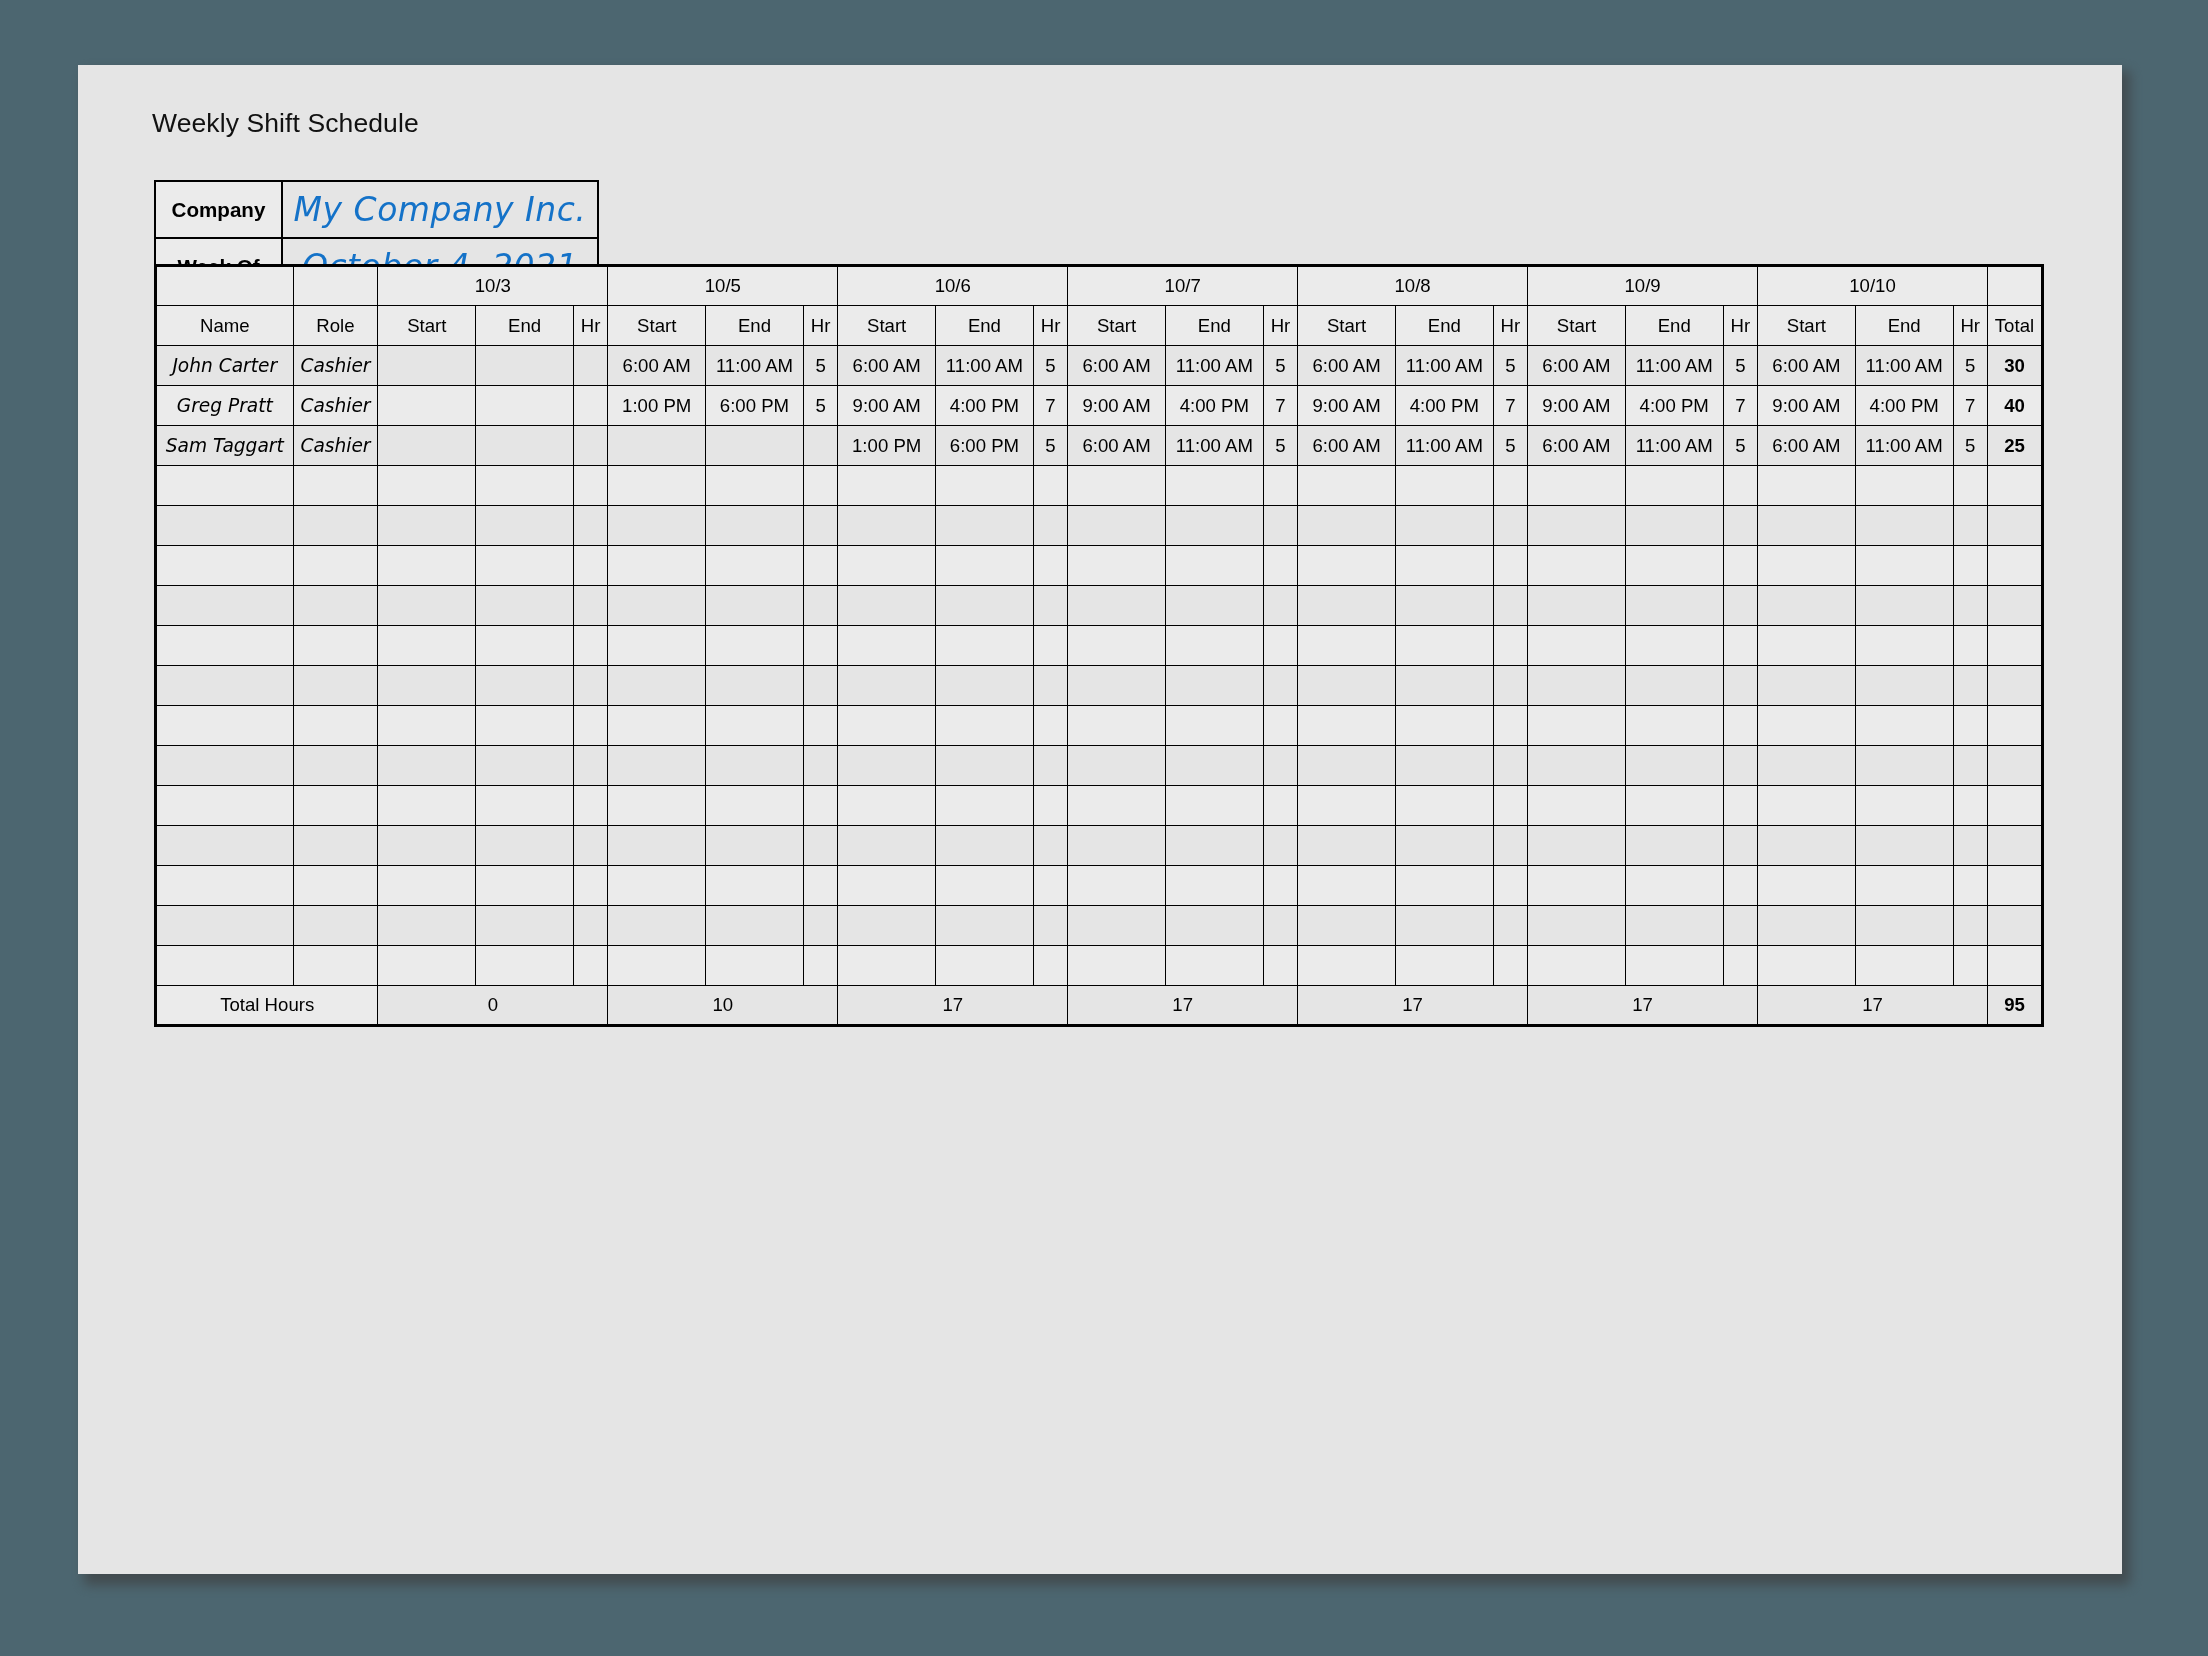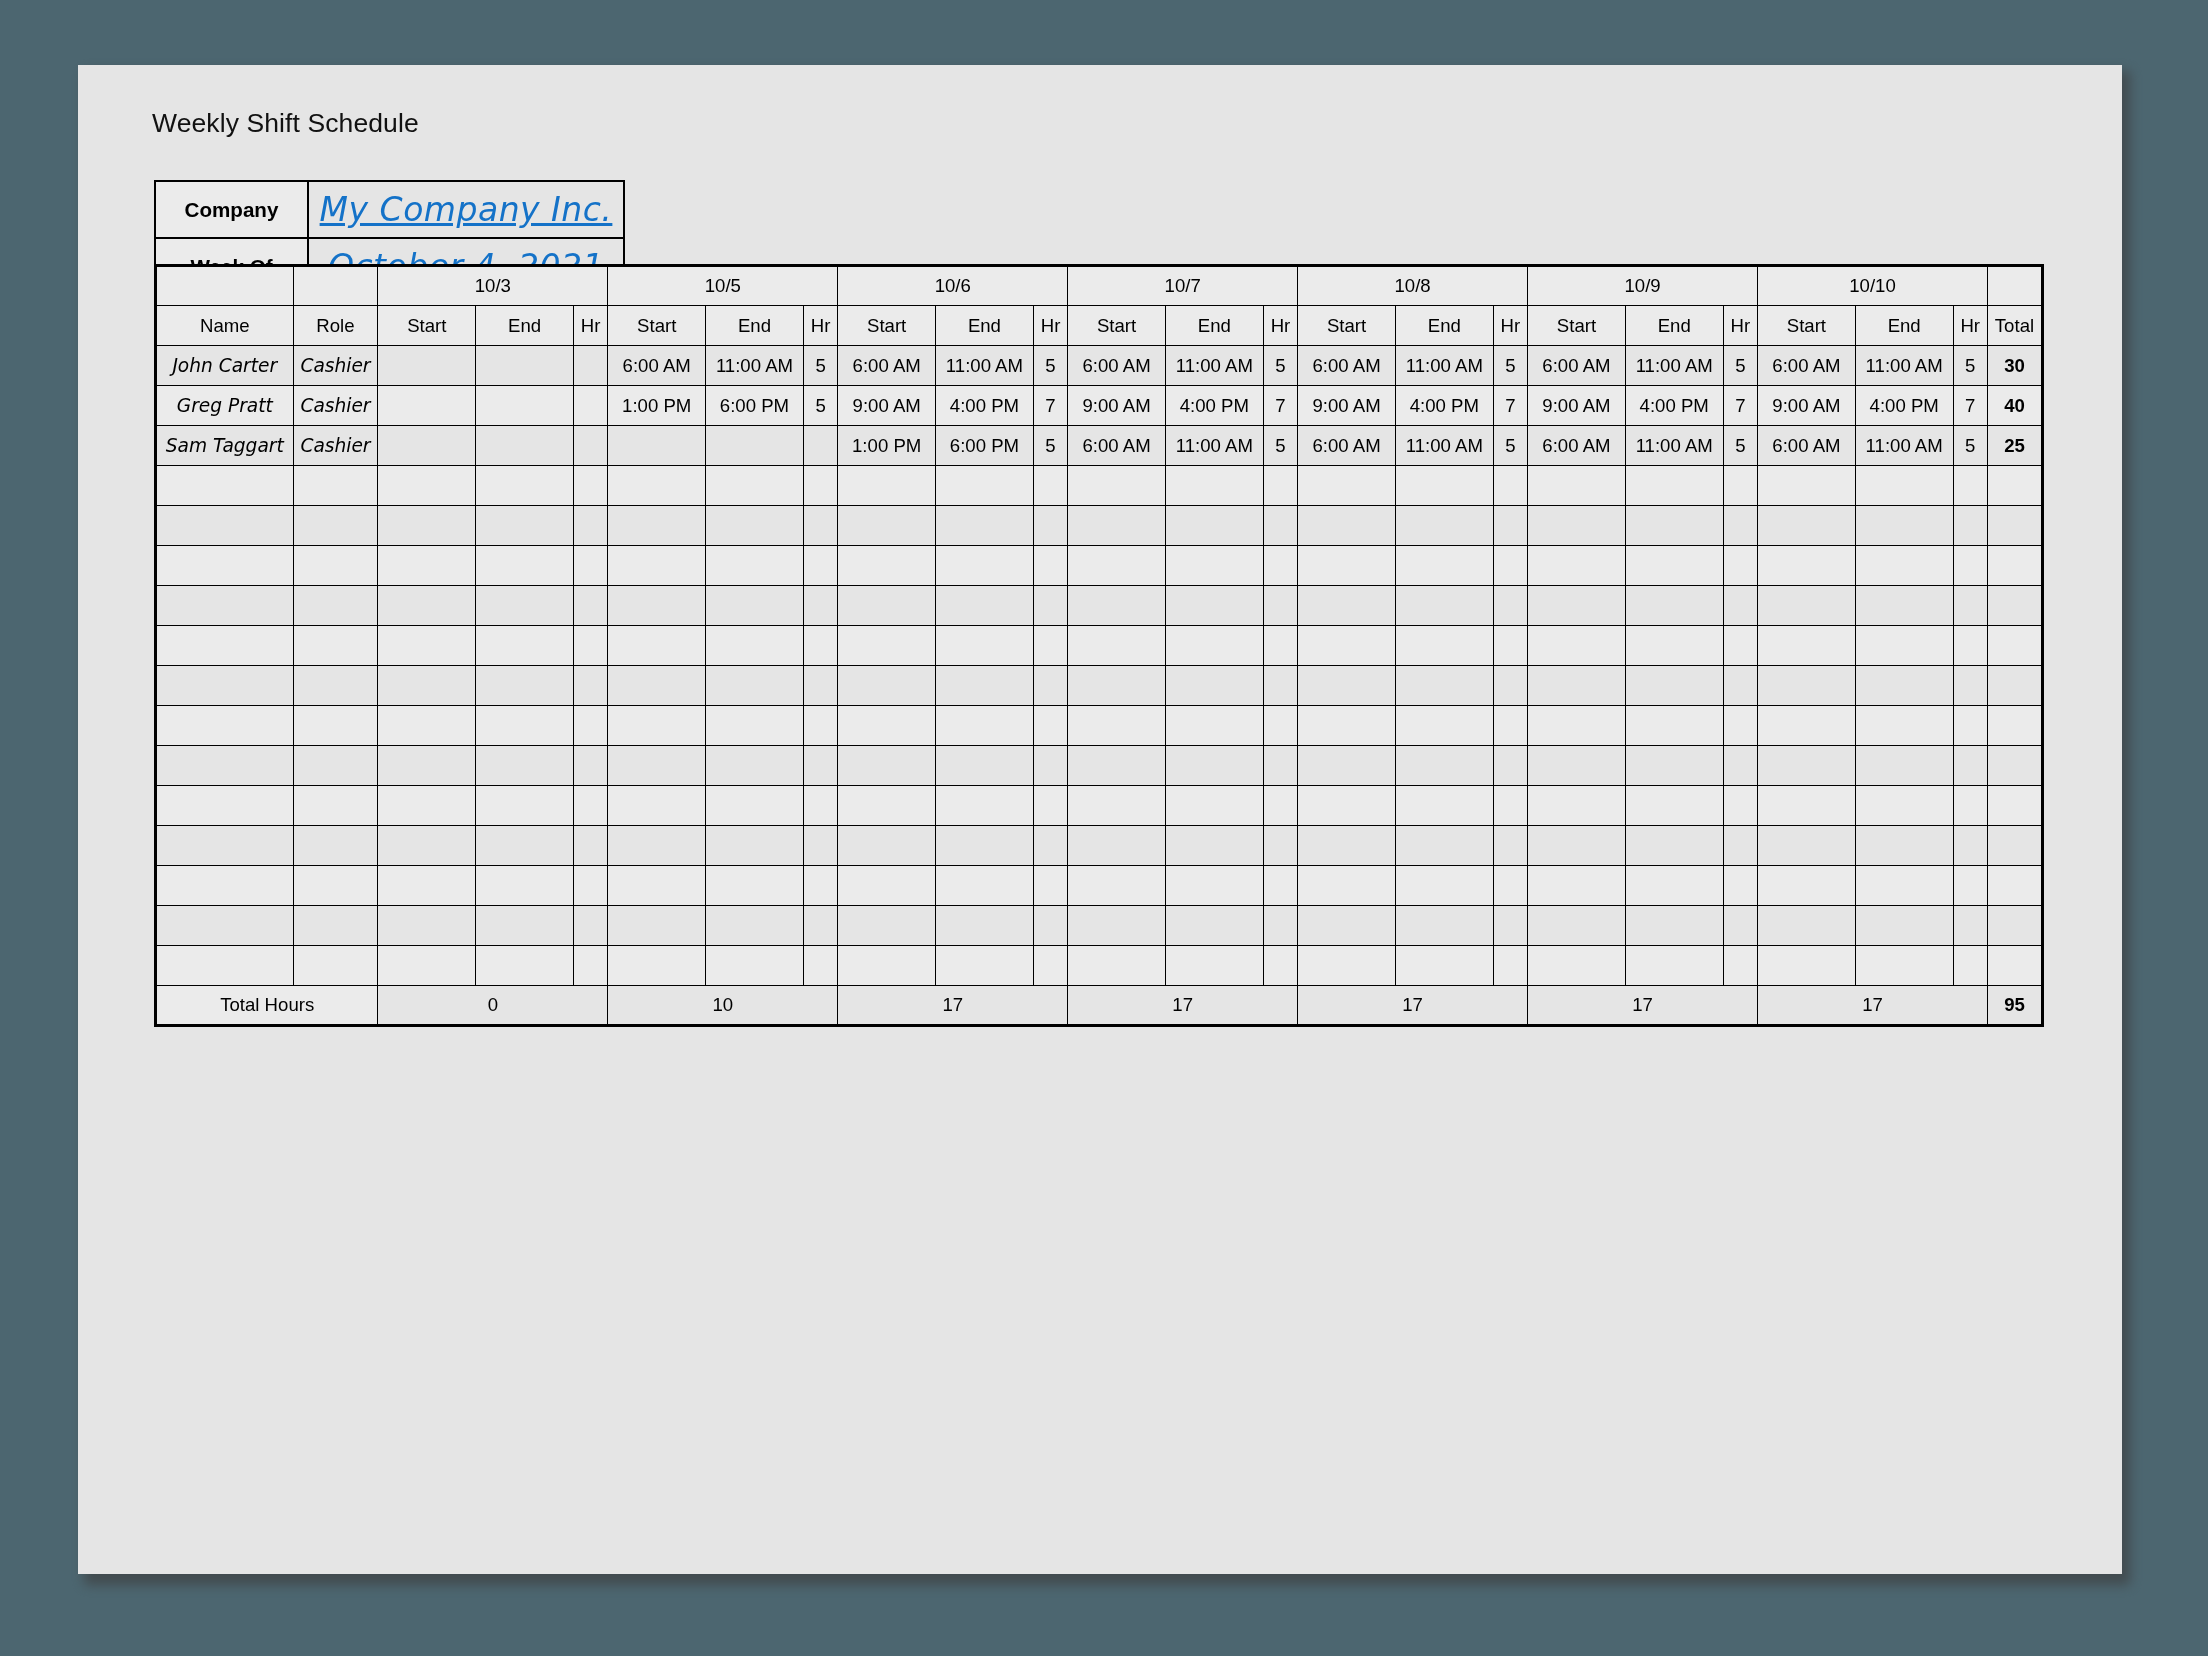--- a/index.html
+++ b/index.html
@@ -50,36 +50,35 @@
     top: 115px;
     border-collapse: collapse;
     table-layout: fixed;
   }
   #info-table td {
     border: 2.5px solid #000;
     height: 57px;
     padding: 0 7.8px;
   }
   .info-label {
-    width: 153px;
+    width: 127px;
     background: #ebebeb;
     text-align: center;
     font-weight: bold;
     font-size: 20.6px;
     color: #000;
   }
   .info-value {
     width: 316px;
     text-align: center;
     font-size: 33px;
     font-style: italic;
     color: #1472c8;
     font-family: "DejaVu Sans", sans-serif;
     letter-spacing: 0.5px;
-    text-decoration: underline;
   }
 
   
   #grid {
     position: absolute;
     left: 76px;
     top: 199px;
     border-collapse: collapse;
     table-layout: fixed;
     width: 1890px;

